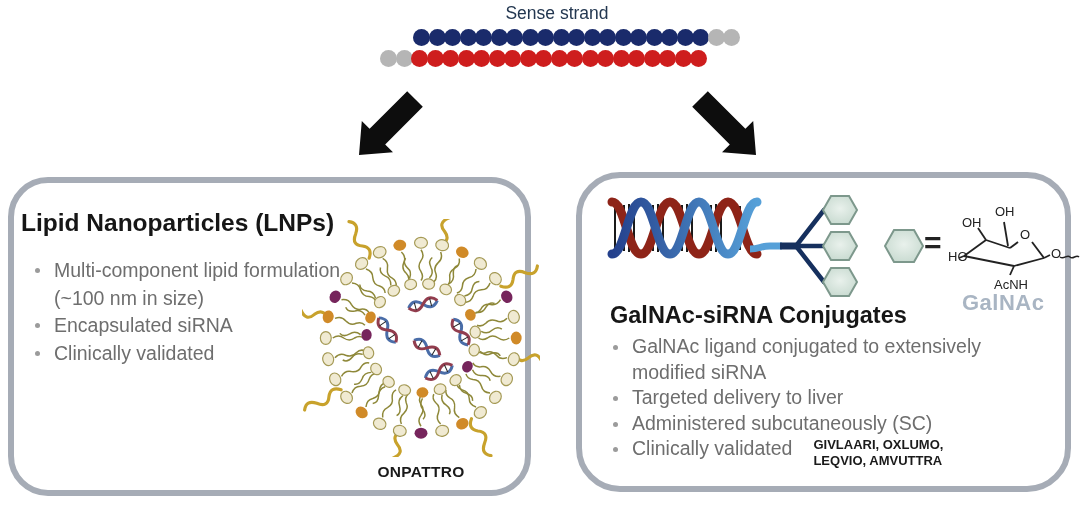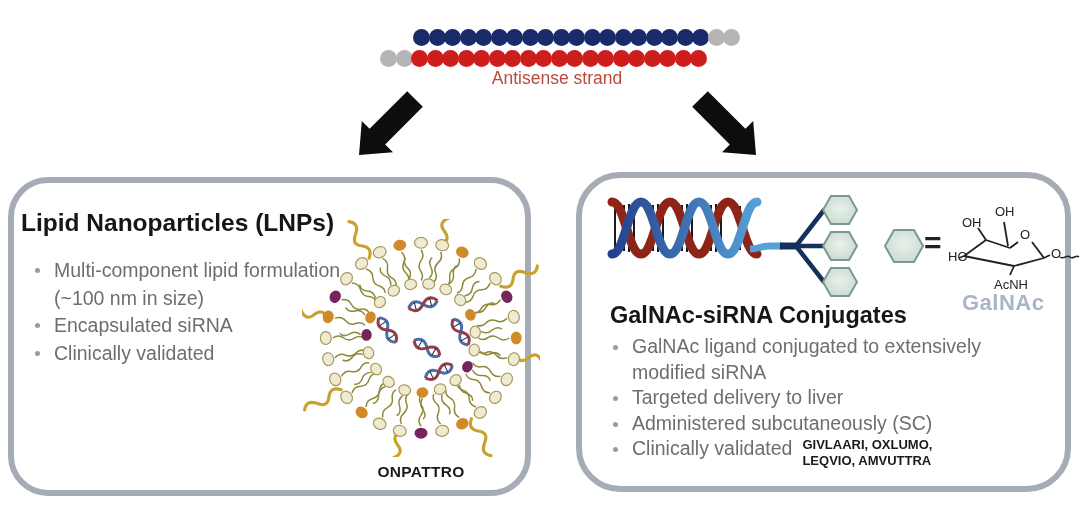--- a/index.html
+++ b/index.html
@@ -41,29 +41,30 @@
   }
   .helix-illo{position:absolute;left:18px;top:16px;width:290px;height:120px;}
   .hex-key{position:absolute;left:299px;top:49px;width:46px;height:38px;}
   .equals{position:absolute;left:342px;top:48px;font-size:30px;font-weight:bold;color:#222;}
   .structure-illo{position:absolute;left:366px;top:18px;width:135px;height:105px;}
   .galnac-label{
     position:absolute;left:380px;top:112px;font-size:22px;font-weight:bold;
     letter-spacing:.5px;color:var(--galnac-color);
   }
   .products{
-    display:inline-block;vertical-align:top;margin-left:10px;transform:translateY(1px);
+    display:inline-block;vertical-align:top;margin-left:21px;transform:translateY(1px);
     font-size:13px;font-weight:bold;line-height:15.5px;color:var(--product-color);
   }
 </style>
 </head>
 <body>
 
 <div class="stage" style="--box-border: #a6acb6; --title-color: #161616; --bullet-text: #6e6e6e; --bullet-dot: #9b9b9b; --sense-label: #233750; --antisense-label: #b84a3e; --galnac-color: #a9b5c3; --product-color: #1a1a1a;">
 
+  <div class="strand-label sense-label">Sense strand</div>
   <div class="bead-row bead-row-sense">
       <div class="bead" style="background: rgb(26, 43, 107);"></div>
       <div class="bead" style="background: rgb(26, 43, 107);"></div>
       <div class="bead" style="background: rgb(26, 43, 107);"></div>
       <div class="bead" style="background: rgb(26, 43, 107);"></div>
       <div class="bead" style="background: rgb(26, 43, 107);"></div>
       <div class="bead" style="background: rgb(26, 43, 107);"></div>
       <div class="bead" style="background: rgb(26, 43, 107);"></div>
       <div class="bead" style="background: rgb(26, 43, 107);"></div>
       <div class="bead" style="background: rgb(26, 43, 107);"></div>
@@ -96,21 +97,20 @@
       <div class="bead" style="background: rgb(206, 29, 29);"></div>
       <div class="bead" style="background: rgb(206, 29, 29);"></div>
       <div class="bead" style="background: rgb(206, 29, 29);"></div>
       <div class="bead" style="background: rgb(206, 29, 29);"></div>
       <div class="bead" style="background: rgb(206, 29, 29);"></div>
       <div class="bead" style="background: rgb(206, 29, 29);"></div>
       <div class="bead" style="background: rgb(206, 29, 29);"></div>
       <div class="bead" style="background: rgb(206, 29, 29);"></div>
       <div class="bead" style="background: rgb(206, 29, 29);"></div>
     </div>
-  <div class="strand-label antisense-label">Antisense strand</div>
 
   <svg class="arrow arrow-left" viewBox="0 0 80 80">
     <polygon points="60.2,0.2 75.8,15.8 38.2,53.4 46,61.2 12,64 14.8,30 22.6,37.8" fill="#0d0d0d"></polygon>
   </svg>
   <svg class="arrow arrow-right" viewBox="0 0 80 80">
     <polygon points="19.8,0.2 4.2,15.8 41.8,53.4 34,61.2 68,64 65.2,30 57.4,37.8" fill="#0d0d0d"></polygon>
   </svg>
 
   <div class="panel panel-left">
     <div class="panel-title">Lipid Nanoparticles (LNPs)</div>

